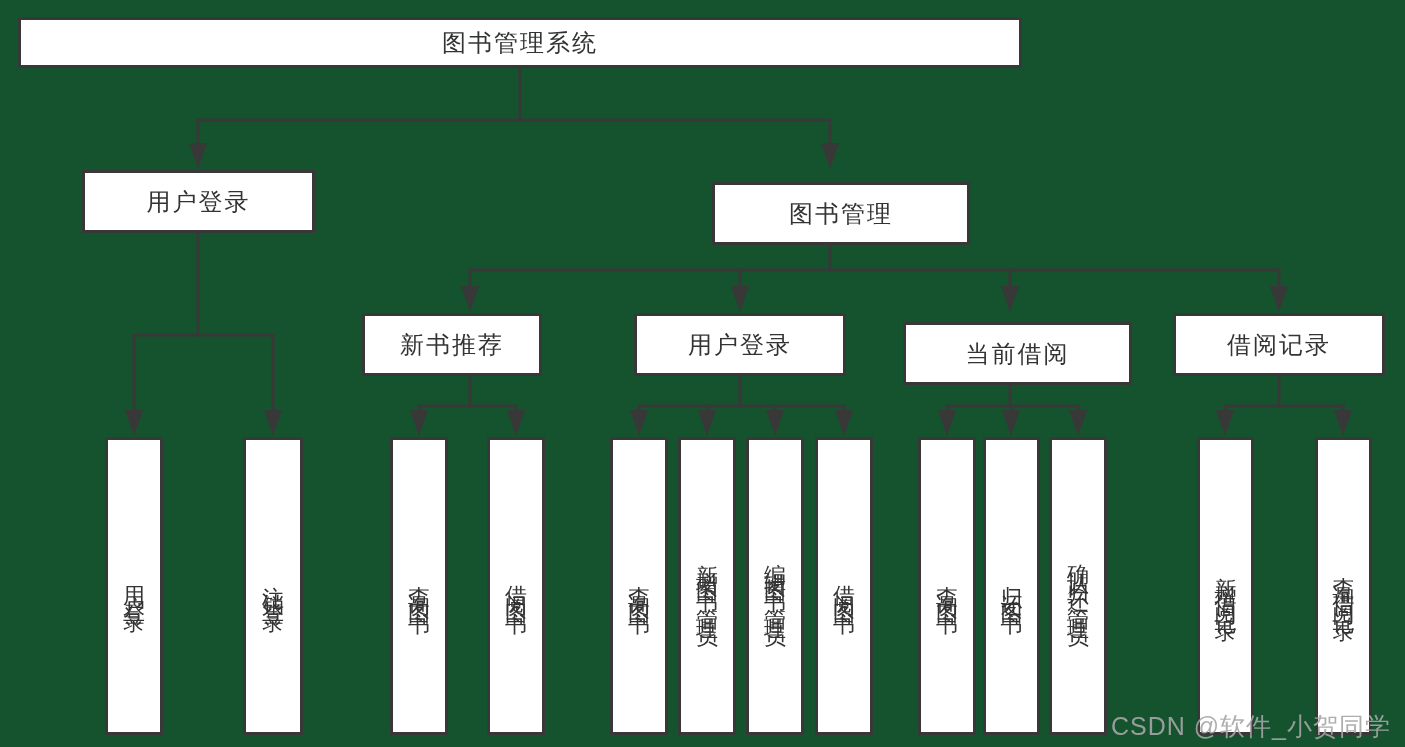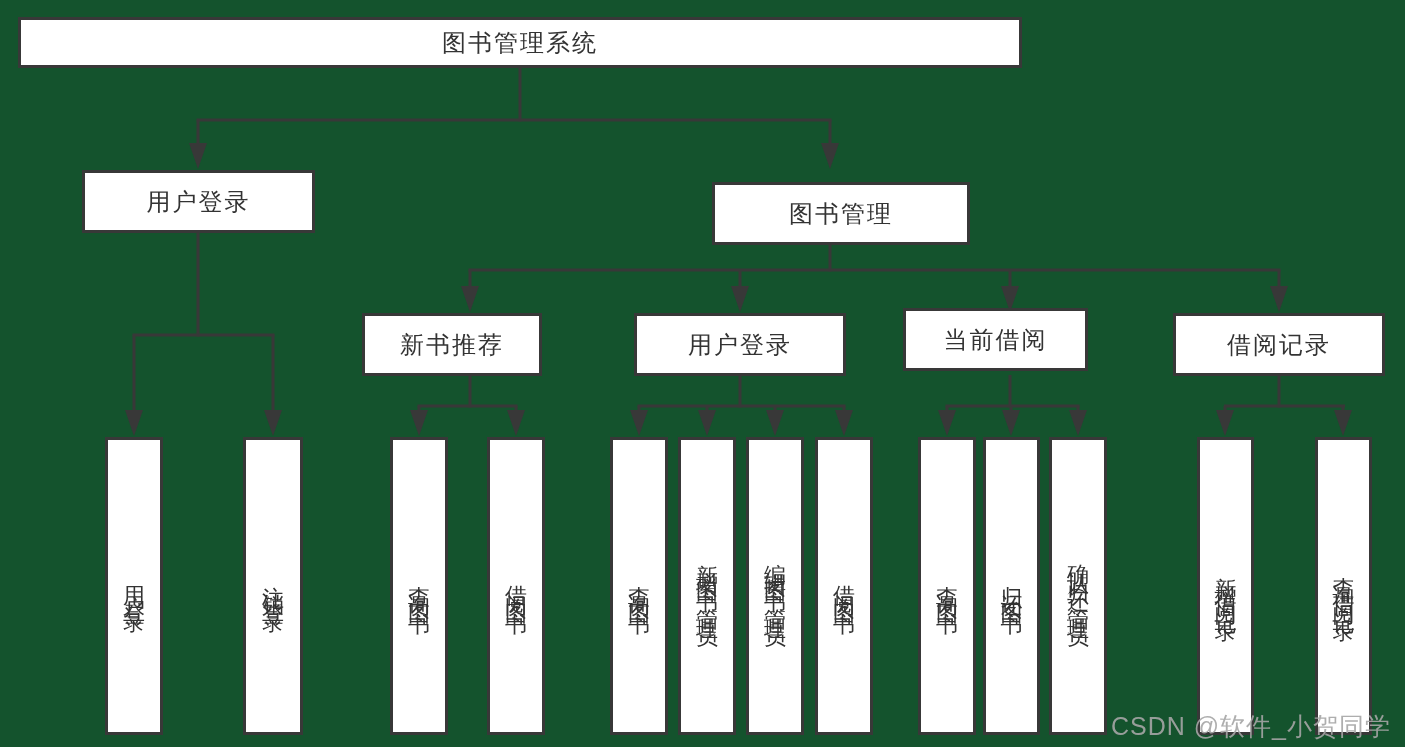--- a/index.html
+++ b/index.html
@@ -135,21 +135,21 @@
   <div class="node" style="left:712px; top:182px; width:258px; height:63px;text-align:center;">
     <span class="lbl">图书管理</span>
   </div>
 
   <div class="node" style="left:362px; top:313px; width:180px; height:63px;">
     <span class="lbl">新书推荐</span>
   </div>
   <div class="node" style="left:634px; top:313px; width:212px; height:63px;">
     <span class="lbl">用户登录</span>
   </div>
-  <div class="node" style="left:903px; top:308px; width:185px; height:63px;">
+  <div class="node" style="left:903px; top:322px; width:229px; height:63px;">
     <span class="lbl">当前借阅</span>
   </div>
   <div class="node" style="left:1173px; top:313px; width:212px; height:63px;">
     <span class="lbl">借阅记录</span>
   </div>
 
   <div class="node vnode" style="left:105px; top:437px; width:58px; height:298px;">
     <span class="lbl">用户登录</span>
   </div>
   <div class="node vnode" style="left:243px; top:437px; width:60px; height:298px;">

